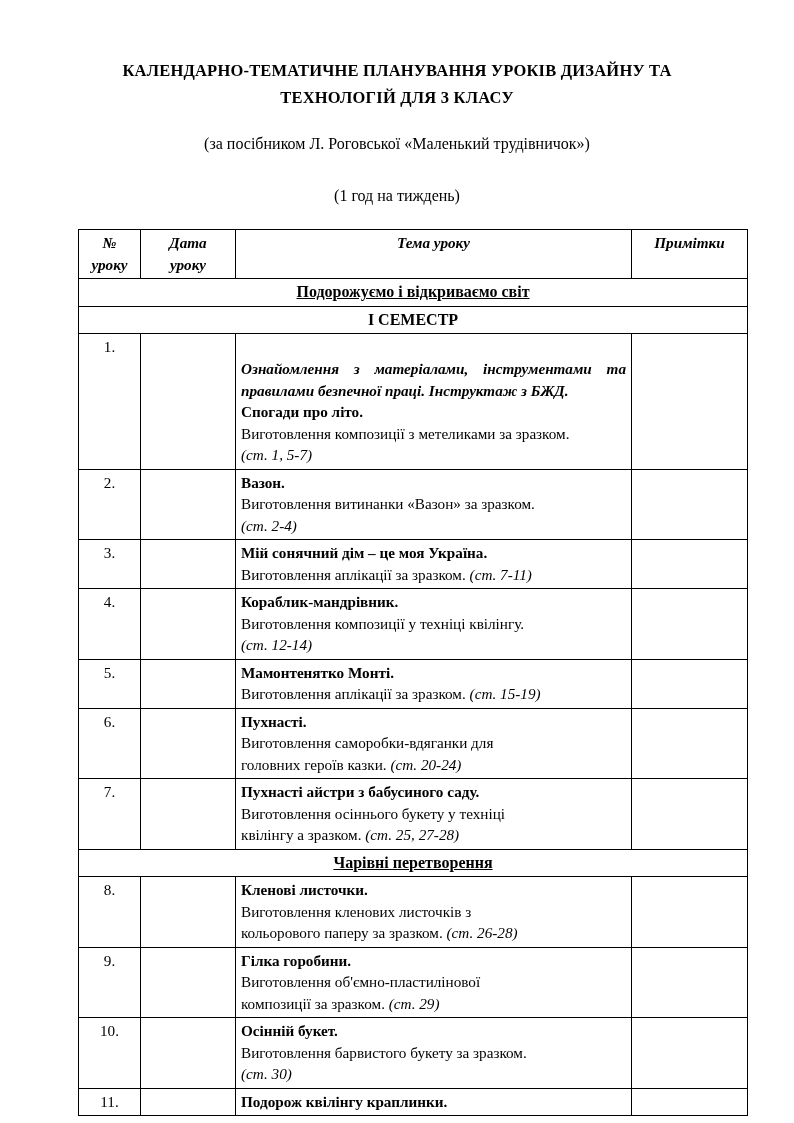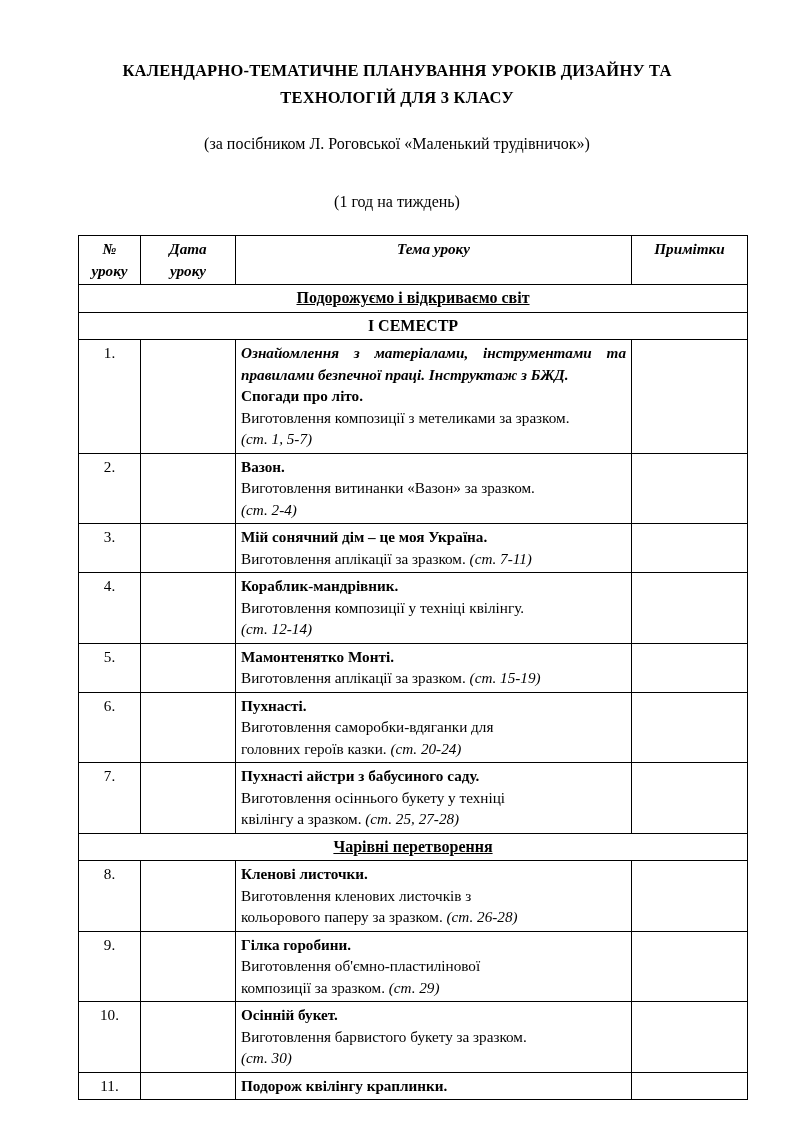--- a/index.html
+++ b/index.html
@@ -35,21 +35,21 @@
     letter-spacing: 0.2px;
   }
   .subtitle {
     margin: 0;
     padding-top: 23px;
     text-align: center;
     font-size: 16px;
     line-height: 20px;
   }
   .weekly {
-    margin: 14px;
+    margin: 8px;
     padding-top: 24px;
     text-align: center;
     font-size: 16px;
     line-height: 20px;
   }
 
   
   .table-wrap {
     margin-top: 23px;
     padding-left: 78px;
@@ -95,21 +95,21 @@
     font-weight: bold;
     font-size: 16px;
     padding-top: 3px;
     padding-bottom: 3px;
     line-height: 22px;
   }
   .band.section-name span.u {
     text-decoration: underline;
   }
 
-  .t-bi { font-weight: bold; font-style: italic; display: block; text-align: justify; }
+  .t-bi { font-weight: bold; font-style: italic; display: block; text-align: justify; margin-top: 22px; }
   .t-b  { font-weight: bold; font-style: normal; display: block; }
   .t-r  { font-weight: normal; font-style: normal; display: block; }
   .t-i  { font-weight: normal; font-style: italic; }
   .inline-i { font-style: italic; }
 </style>
 </head>
 <body>
 
 <div class="page">
 

